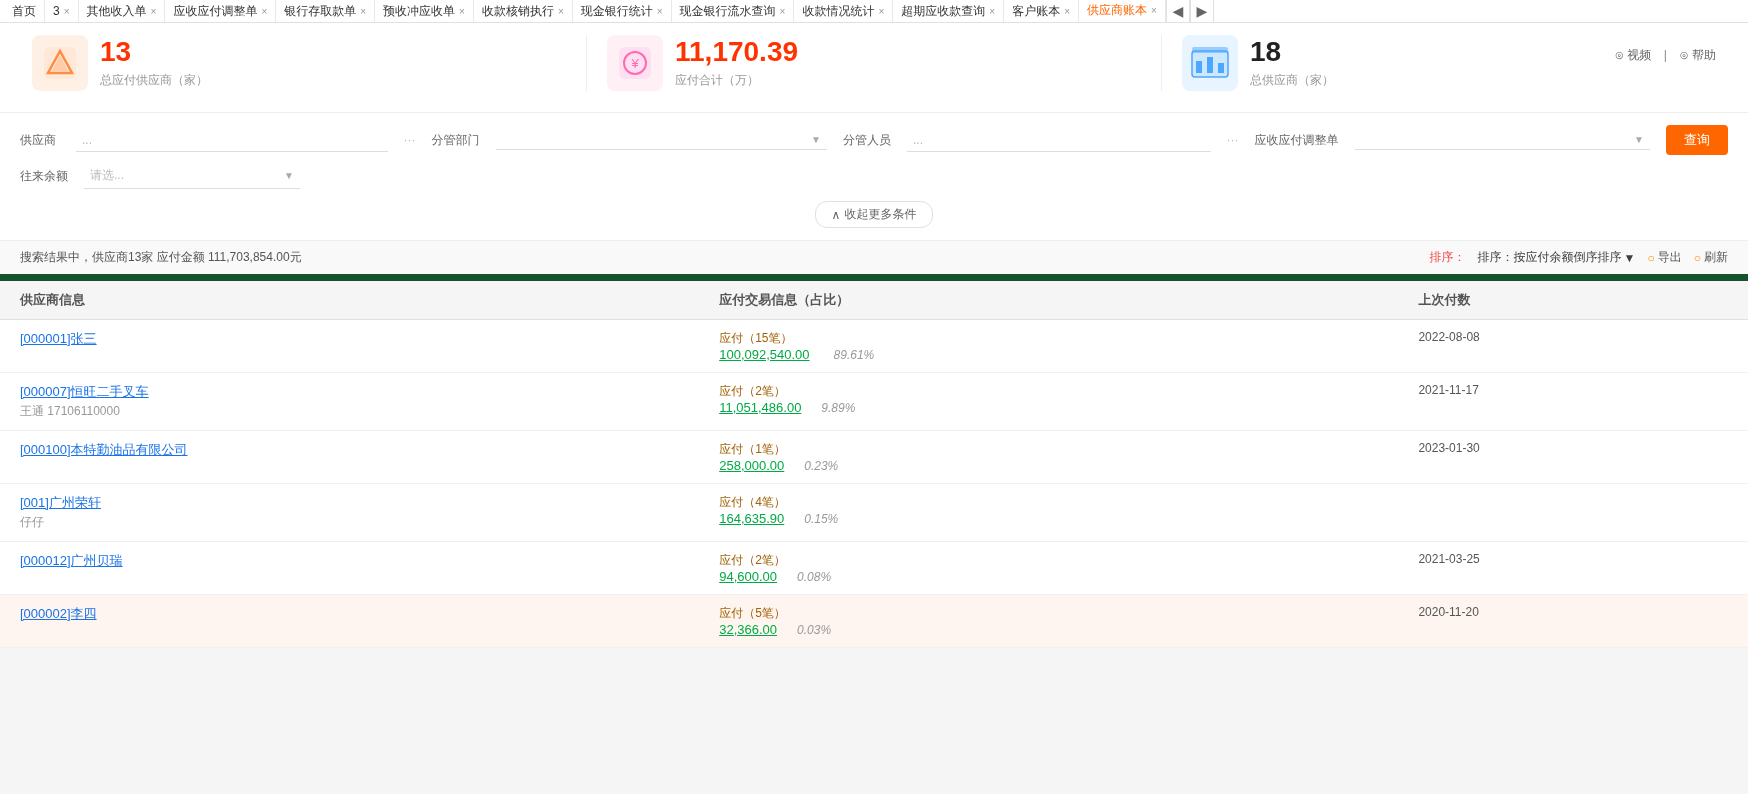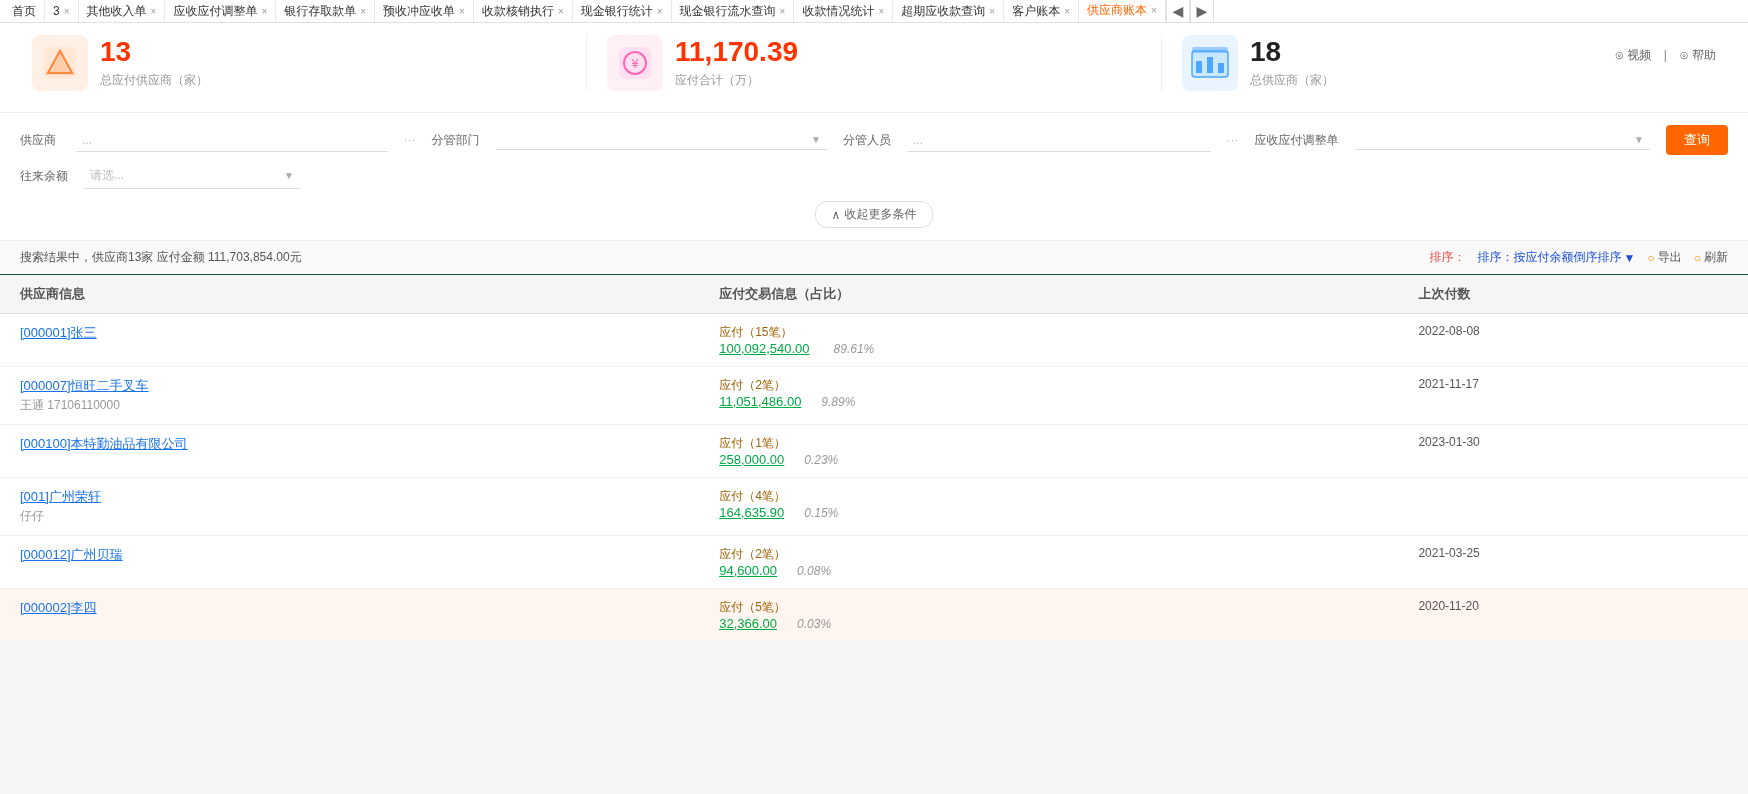--- a/index.html
+++ b/index.html
@@ -176,33 +176,33 @@
       background: #fff;
     }
 
     
     .result-bar {
       display: flex;
       align-items: center;
       justify-content: space-between;
       padding: 8px 20px;
       background: #f9f9f9;
-      border-bottom: 1px solid #14532d;
+      border-bottom: 7px solid #14532d;
       font-size: 12px;
       color: #555;
     }
     .result-bar-left { display: flex; align-items: center; gap: 8px; }
     .result-bar-right { display: flex; align-items: center; gap: 12px; color: #666; }
     .sort-label { color: #ef4444; }
     .sort-btn {
       display: flex;
       align-items: center;
       gap: 2px;
       cursor: pointer;
-      color: #1d4ed8;
+      color: #404040;
     }
     .action-btn {
       display: flex;
       align-items: center;
       gap: 3px;
       cursor: pointer;
       color: #555;
       font-size: 12px;
     }
 

